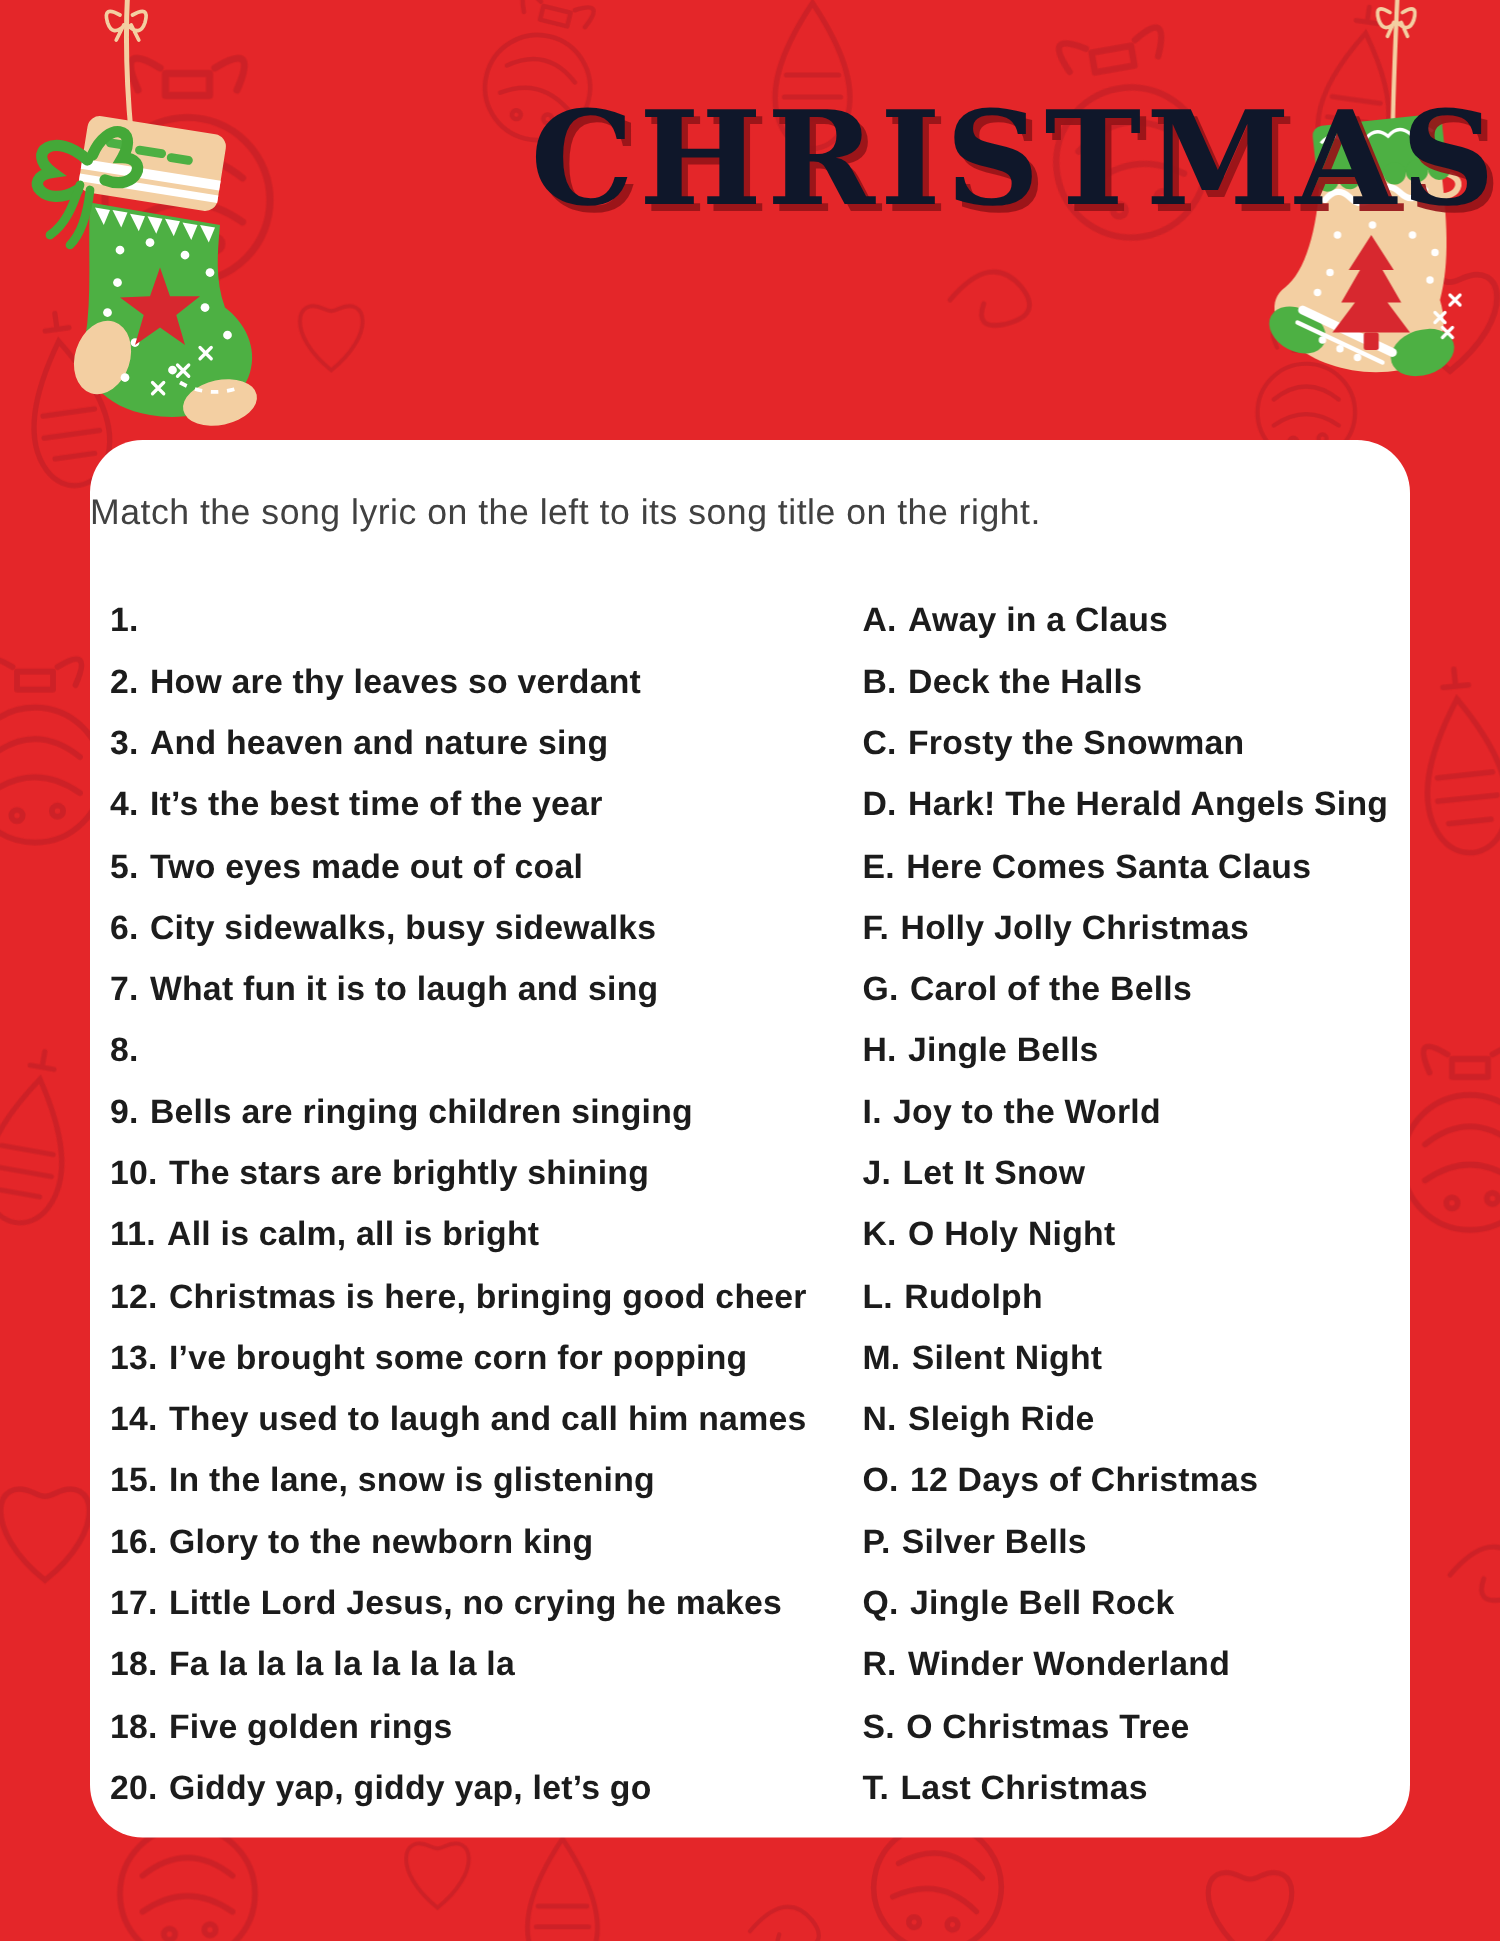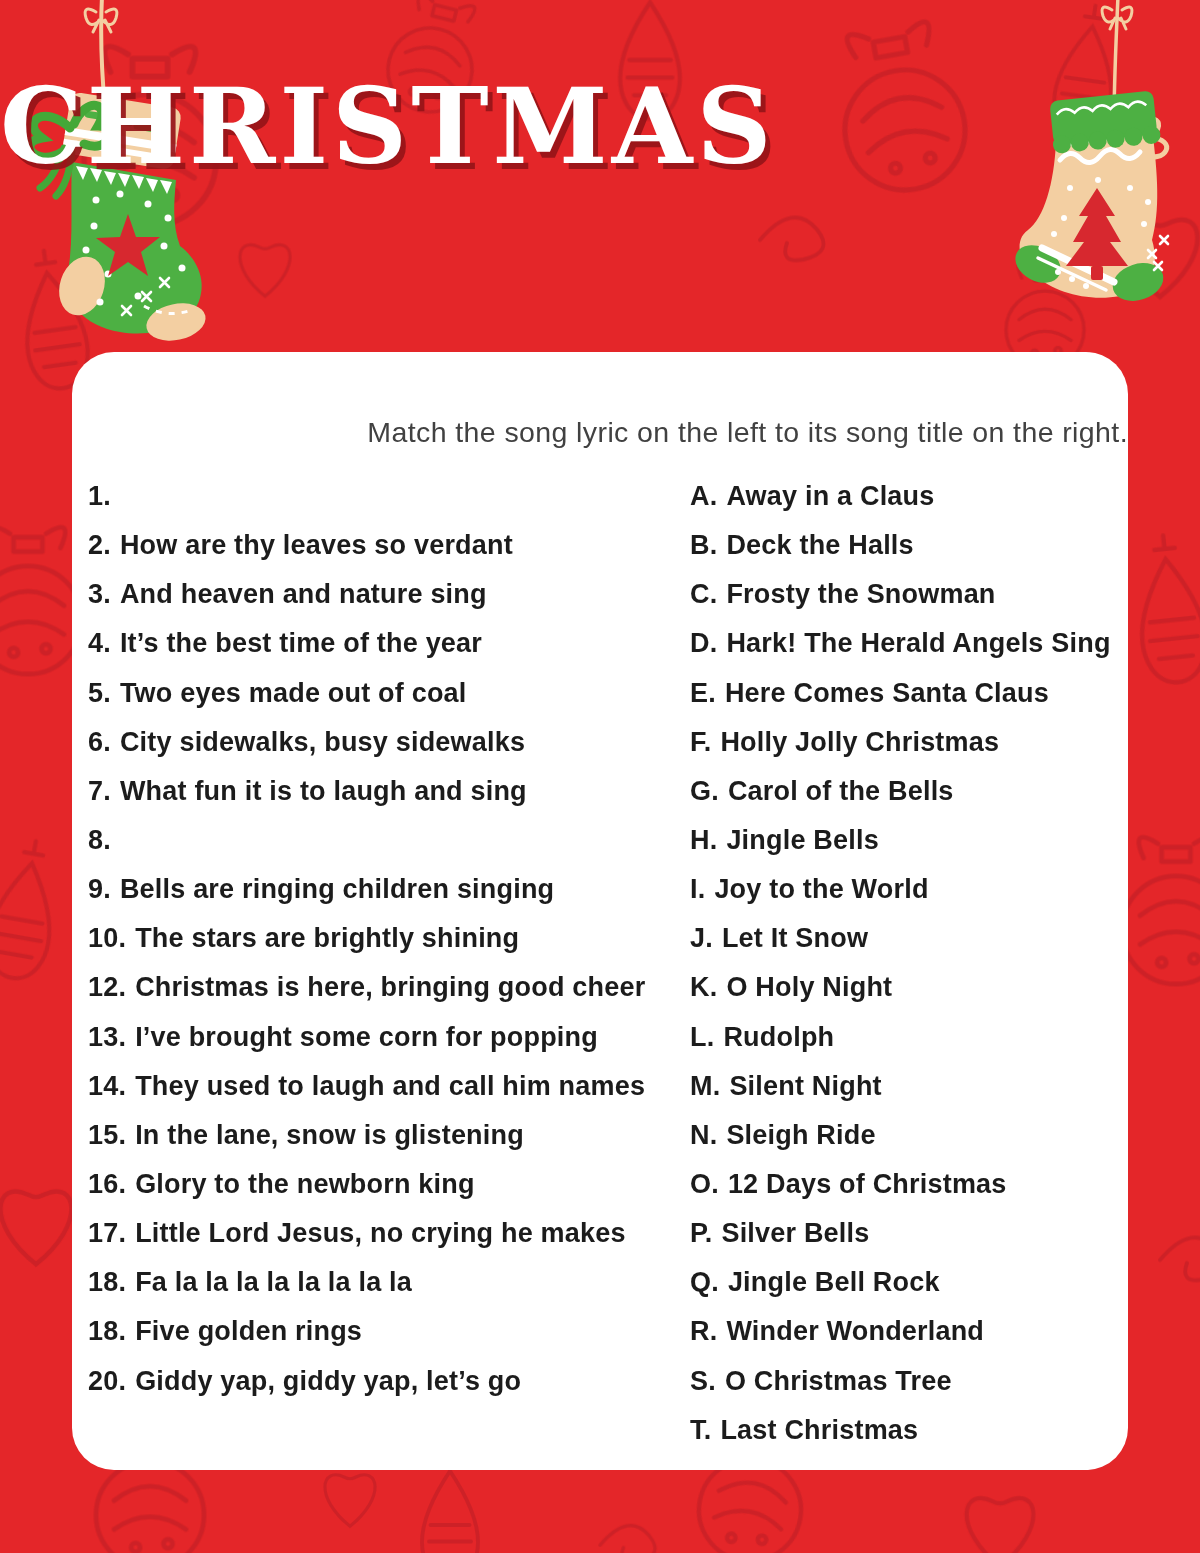--- a/index.html
+++ b/index.html
@@ -2,28 +2,28 @@
 <html style="--bg: #e42629; --card: #ffffff;"><head>
 <meta charset="utf-8">
 <style>
   html,body{margin:0;padding:0;}
   body{width:1200px;height:1553px;position:relative;overflow:hidden;
        font-family:"Liberation Sans",sans-serif;background:var(--bg,#e42629);}
   .bg-pattern{position:absolute;left:0;top:0;z-index:0;}
   .stocking{position:absolute;z-index:2;}
   #left-stocking{left:8px;top:-4px;}
   #right-stocking{left:1002px;top:-4px;}
-  .title-wrap{position:absolute;left:0;top:74px;width:100%;text-align:left;z-index:3;
-      font-family:"DejaVu Serif",serif;font-weight:700;color:#ffffff;
+  .title-wrap{position:absolute;left:0;top:74px;width:100%;text-align:right;z-index:3;
+      font-family:"DejaVu Serif",serif;font-weight:700;color:#0f172a;
       text-shadow:5px 6px 0 rgba(150,19,24,.92);line-height:1.02;}
   .title-line1{display:block;font-size:104px;letter-spacing:4px;}
   .title-line2{display:block;font-size:104px;letter-spacing:3px;}
   .card{position:absolute;left:72px;top:352px;width:1056px;height:1118px;
       background:var(--card,#ffffff);border-radius:42px;z-index:4;}
-  .instructions{margin-top:64px;text-align:right;font-size:28.5px;color:#414141;
+  .instructions{margin-top:42px;text-align:left;font-size:28.5px;color:#414141;
       letter-spacing:.4px;font-weight:400;}
   .col{position:absolute;top:120px;}
   .col-left{left:16px;width:610px;}
   .col-right{left:618px;width:430px;}
   .row{height:49.15px;display:flex;align-items:center;
       font-size:27px;font-weight:700;color:#1c1c1c;letter-spacing:.2px;white-space:nowrap;}
   .row .num{margin-right:9px;}
 </style>
 </head>
 <body>
@@ -212,20 +212,24 @@
       </div>
       <div class="row">
         <span class="num">9.</span>
         <span class="txt">Bells are ringing children singing</span>
       </div>
       <div class="row">
         <span class="num">10.</span>
         <span class="txt">The stars are brightly shining</span>
       </div>
       <div class="row">
+        <span class="num">11.</span>
+        <span class="txt">All is calm, all is bright</span>
+      </div>
+      <div class="row">
         <span class="num">12.</span>
         <span class="txt">Christmas is here, bringing good cheer</span>
       </div>
       <div class="row">
         <span class="num">13.</span>
         <span class="txt">I’ve brought some corn for popping</span>
       </div>
       <div class="row">
         <span class="num">14.</span>
         <span class="txt">They used to laugh and call him names</span>

